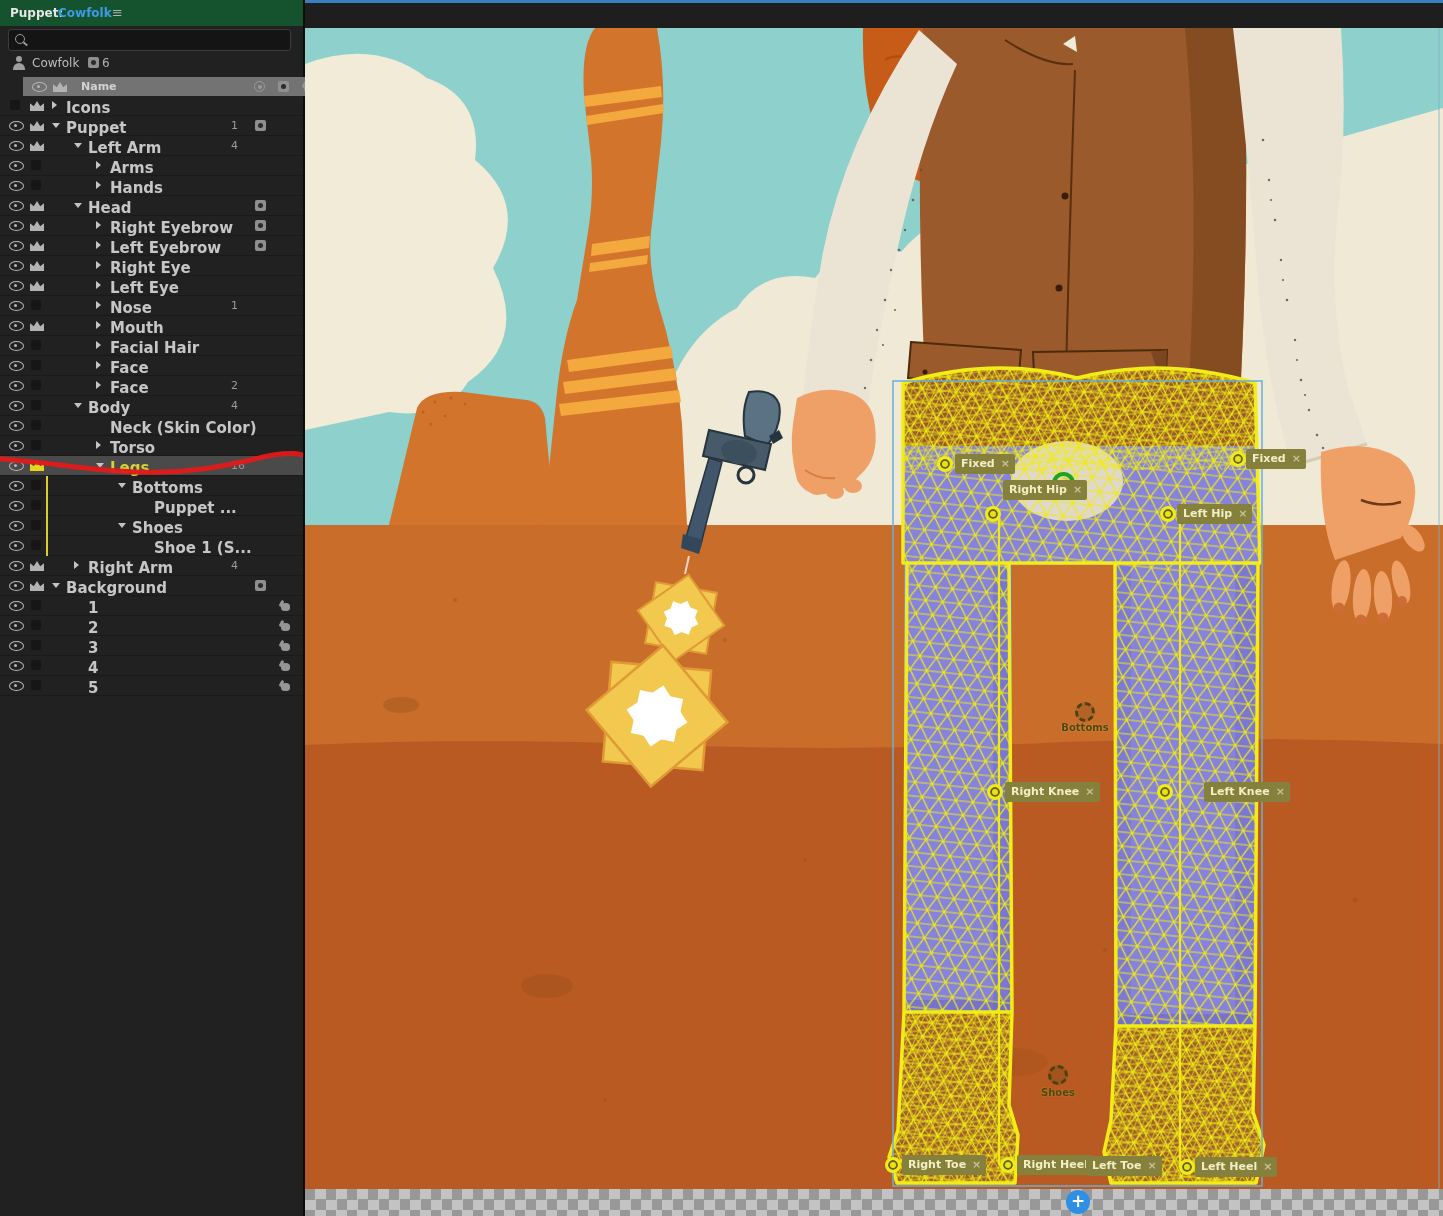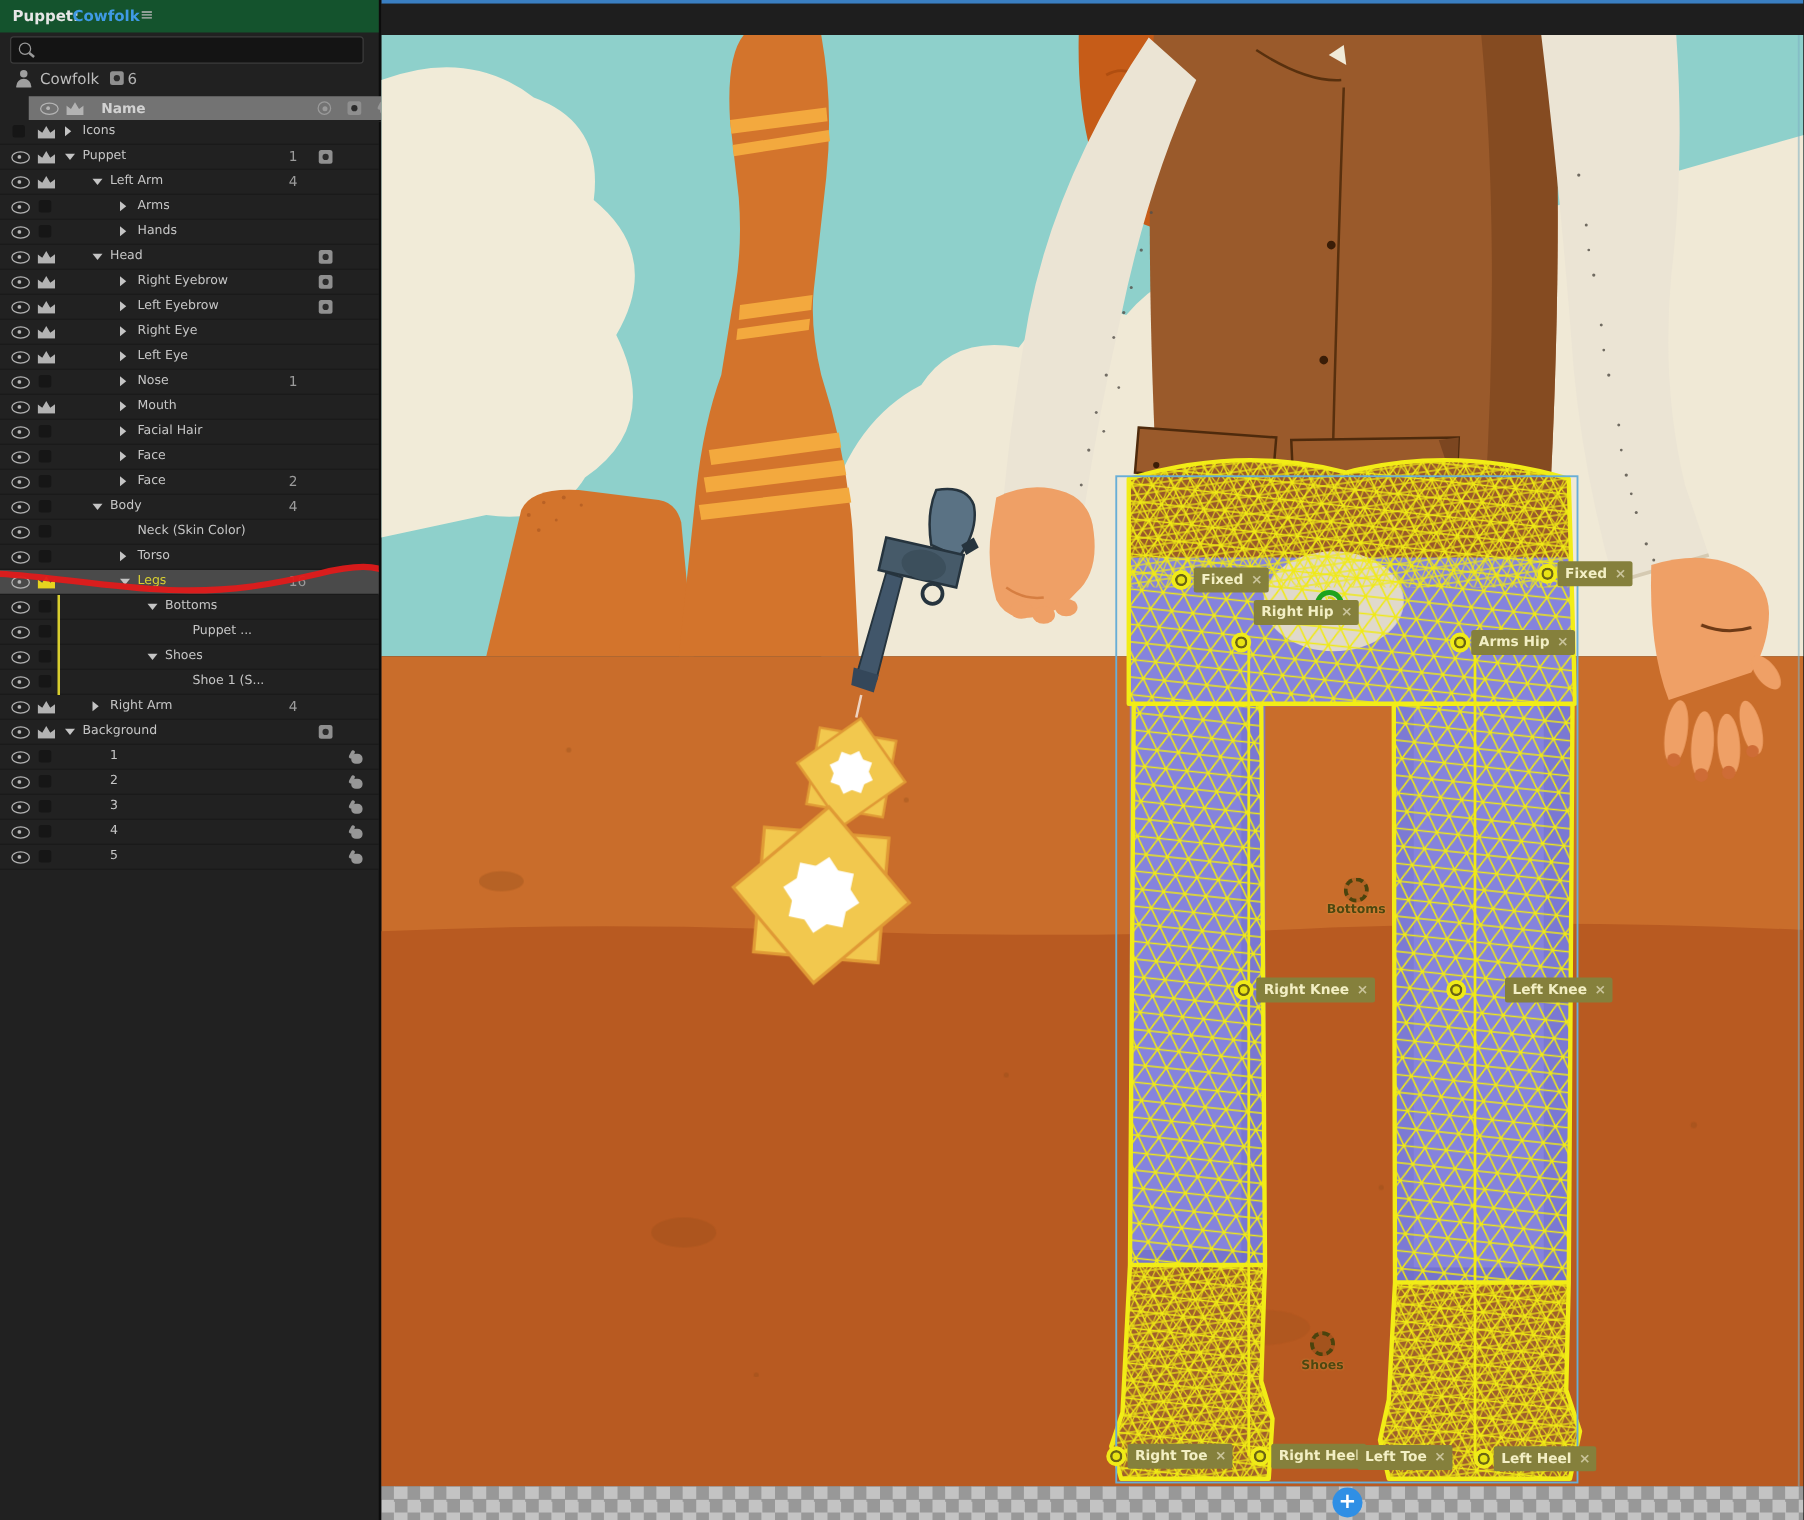--- a/index.html
+++ b/index.html
@@ -35,21 +35,21 @@
   .eo .eye{border:none;border-radius:2px;background:#161616;width:10px;height:10px;top:4px;left:10px;}
   .eo .eye::after{display:none;}
   .chief{position:absolute;left:30px;top:4px;width:14px;height:11px;}
   .crown{background:#b3b3b3;clip-path:polygon(0 100%,0 30%,27% 56%,50% 8%,73% 56%,100% 30%,100% 100%,0 100%);}
   .crownY{background:#e6d41f;clip-path:polygon(0 100%,0 30%,27% 56%,50% 8%,73% 56%,100% 30%,100% 100%,0 100%);}
   .box{background:#161616;border-radius:2px;width:10px;height:10px;top:4px;left:31px;}
   .arw{position:absolute;top:5px;width:0;height:0;}
   .ar .arw{border-left:5px solid #c4c4c4;border-top:4px solid transparent;border-bottom:4px solid transparent;}
   .ad .arw{border-top:5px solid #c4c4c4;border-left:4px solid transparent;border-right:4px solid transparent;margin-top:2px;}
   .d1 .arw{left:52px}.d2 .arw{left:74px}.d3 .arw{left:96px}.d4 .arw{left:118px}
-  .lb{position:absolute;top:3px;font-size:10px;color:#c6c6c6;white-space:nowrap;}
+  .lb{position:absolute;top:3px;font-size:15px;color:#c6c6c6;white-space:nowrap;font-weight:bold;}
   .d1 .lb{left:66px}.d2 .lb{left:88px}.d3 .lb{left:110px}.d4 .lb{left:132px}.d5 .lb{left:154px}
   .sel .lb{color:#d9d032;text-align:right;}
   .ct{position:absolute;left:231px;top:3px;font-size:11px;color:#9b9b9b;}
   .bdg{position:absolute;left:255px;top:4px;width:11px;height:11px;background:#8f8f8f;border-radius:2px;}
   .bdg::after{content:"";position:absolute;left:3px;top:3px;width:5px;height:5px;border-radius:50%;background:#2b2b2b;}
   .hnd{position:absolute;left:280px;top:4px;width:11px;height:11px;}
   .hnd::before{content:"";position:absolute;left:1px;top:3px;width:9px;height:8px;background:#969696;border-radius:45% 45% 40% 40%;}
   .hnd::after{content:"";position:absolute;left:0px;top:0px;width:3px;height:7px;background:#969696;border-radius:2px;transform:rotate(28deg);}
   .cb::before{content:"";position:absolute;left:46px;top:0;bottom:-1px;width:2px;background:#d8ce2e;}
   .redline{position:absolute;left:0;top:440px;width:303px;height:50px;pointer-events:none;z-index:5;}
@@ -498,21 +498,21 @@
     <div class="pin" style="left:874px;top:1159px"></div>
     <div class="origin" style="left:747px;top:472px"></div>
     <div class="handle" style="left:770px;top:702px"></div>
     <div class="handle" style="left:743px;top:1065px"></div>
     <div class="hlabel" style="left:745px;top:722px">Bottoms</div>
     <div class="hlabel" style="left:718px;top:1087px">Shoes</div>
 
     <div class="mlabel" style="left:650px;top:454px"><span>Fixed</span><span class="x">×</span></div>
     <div class="mlabel" style="left:941px;top:449px"><span>Fixed</span><span class="x">×</span></div>
     <div class="mlabel" style="left:698px;top:480px"><span>Right Hip</span><span class="x">×</span></div>
-    <div class="mlabel" style="left:872px;top:504px"><span>Arms Hip</span><span class="x">×</span></div>
+    <div class="mlabel" style="left:872px;top:504px"><span>Left Hip</span><span class="x">×</span></div>
     <div class="mlabel" style="left:700px;top:782px"><span>Right Knee</span><span class="x">×</span></div>
     <div class="mlabel" style="left:899px;top:782px"><span>Left Knee</span><span class="x">×</span></div>
     <div class="mlabel" style="left:597px;top:1155px"><span>Right Toe</span><span class="x">×</span></div>
     <div class="mlabel" style="left:712px;top:1155px;z-index:8"><span>Right Heel</span></div>
     <div class="mlabel" style="left:781px;top:1156px"><span>Left Toe</span><span class="x">×</span></div>
     <div class="mlabel" style="left:890px;top:1157px"><span>Left Heel</span><span class="x">×</span></div>
 
     <div class="checker"></div>
     <div class="plusbtn">+</div>
   </div>

